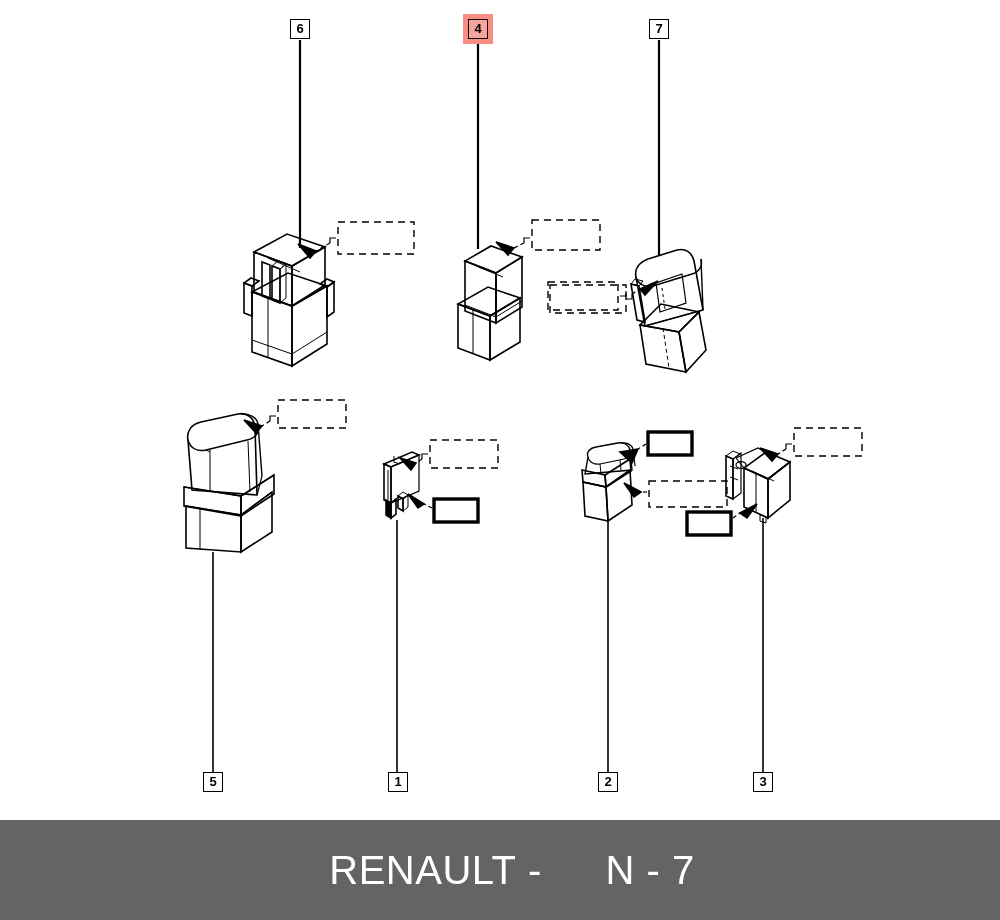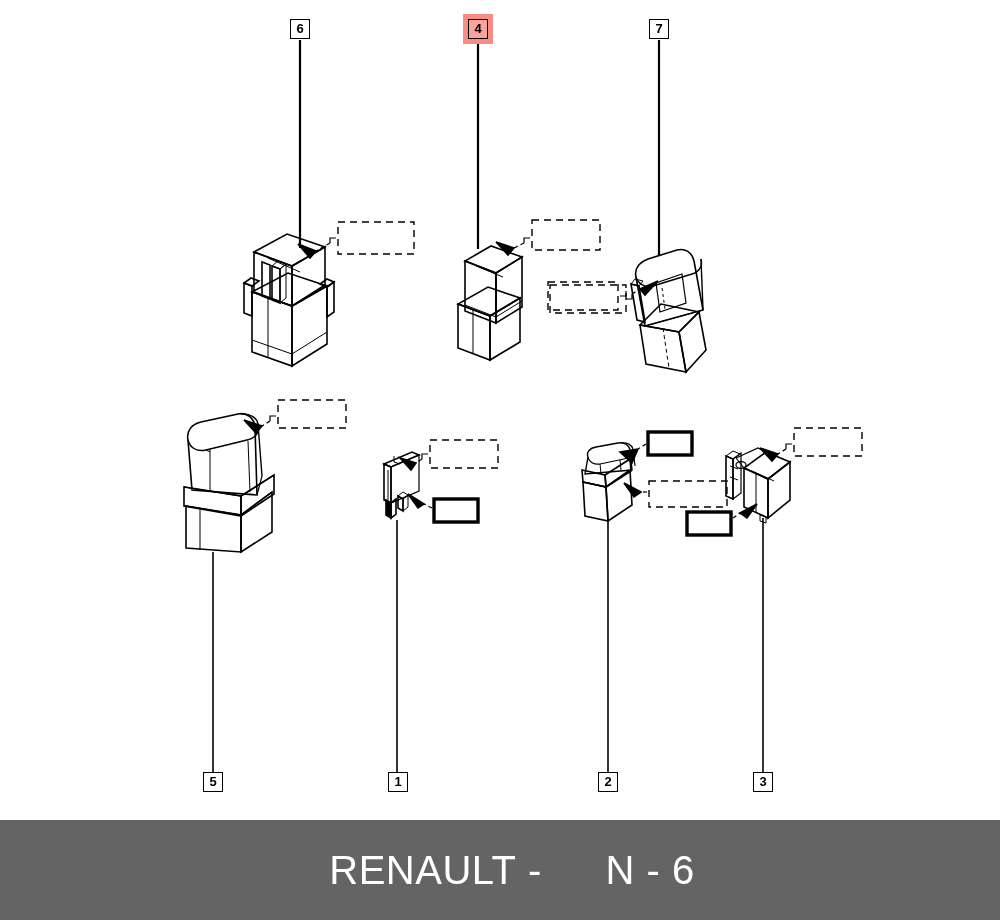--- a/index.html
+++ b/index.html
@@ -343,17 +343,17 @@
   <div class="ref-label" style="left:649px; top:19px;">7</div>
   <div class="ref-label" style="left:203px; top:772px;">5</div>
   <div class="ref-label" style="left:388px; top:772px;">1</div>
   <div class="ref-label" style="left:598px; top:772px;">2</div>
   <div class="ref-label" style="left:753px; top:772px;">3</div>
 
   <div id="footer-bar">
     <div id="footer-inner">
       <span id="footer-brandline">RENAULT</span>
       <span> - </span>
-      <span id="footer-page">N - 6</span>
+      <span id="footer-page">N - 7</span>
     </div>
   </div>
 
 </div>
 
 </body></html>

